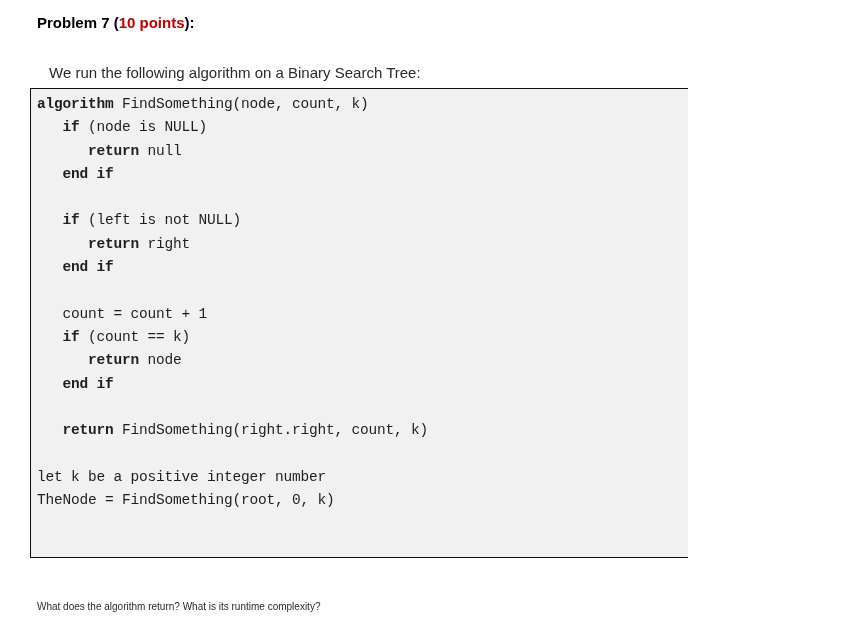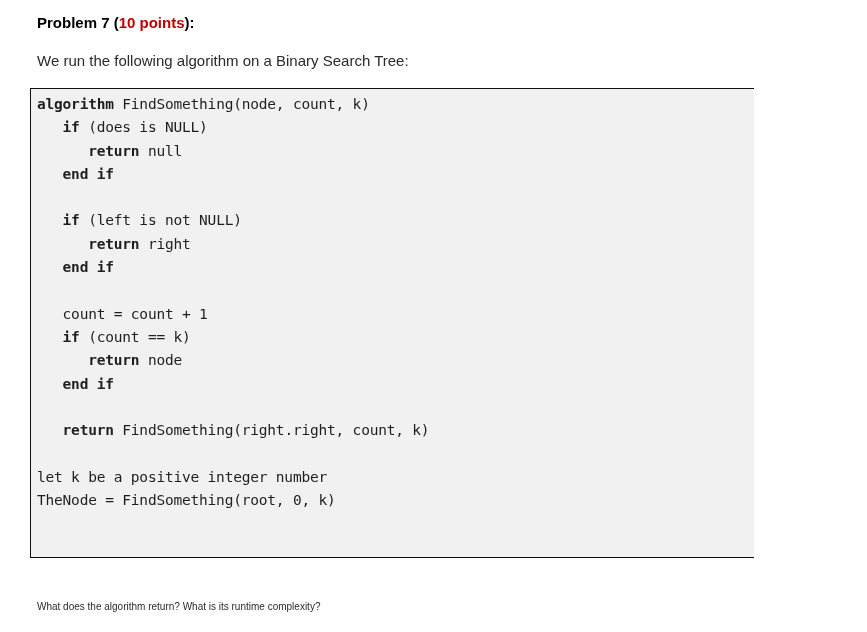--- a/index.html
+++ b/index.html
@@ -2,21 +2,21 @@
 <html style="--points-red: #c00000; --body-text: #2b2b2b; --code-text: #1f1f1f; --code-background: #f1f1f1; --code-border: #0f0f0f;"><head>
 <meta charset="utf-8">
 <style>
   html, body {
     margin: 0;
     padding: 0;
     background: #ffffff;
   }
   .page {
     position: relative;
-    width: 754px;
+    width: 688px;
     height: 632px;
     background: #ffffff;
     overflow: hidden;
     font-family: "Liberation Sans", sans-serif;
   }
   .title {
     position: absolute;
     left: 37px;
     top: 14px;
     margin: 0;
@@ -25,21 +25,21 @@
     color: #000000;
     white-space: nowrap;
   }
   .title .points {
     color: var(--points-red, #c00000);
   }
   .intro {
     position: absolute;
     left: 37px;
     top: 52px;
-    margin: 0;
+    margin: 12px;
     font-size: 15px;
     color: var(--body-text, #2b2b2b);
     white-space: nowrap;
   }
   .code-box {
     position: absolute;
     left: 30px;
     top: 88px;
     width: 808px;
     height: 470px;
@@ -48,20 +48,21 @@
     border: 1.5px solid var(--code-border, #0f0f0f);
     padding: 4px 0 0 6px;
     font-family: "DejaVu Sans Mono", monospace;
     font-size: 14.5px;
     line-height: 23.3px;
     color: var(--code-text, #1f1f1f);
     letter-spacing: -0.2px;
   }
   .code-line {
     white-space: pre;
+    font-family: Liberation Mono, monospace;
   }
   .code-line .kw {
     font-weight: bold;
   }
   .question {
     position: absolute;
     left: 37px;
     top: 601px;
     margin: 0;
     font-size: 10px;
@@ -72,21 +73,21 @@
 </head>
 <body>
 
 <div class="page">
   <h1 class="title"><span>Problem 7 (</span><span class="points">10 points</span><span>):</span></h1>
 
   <p class="intro">We run the following algorithm on a Binary Search Tree:</p>
 
   <div class="code-box" id="code-box">
       <div class="code-line"><span class="kw">algorithm</span><span> FindSomething(node, count, k)</span></div>
-      <div class="code-line"><span>   </span><span class="kw">if</span><span> (does is NULL)</span></div>
+      <div class="code-line"><span>   </span><span class="kw">if</span><span> (node is NULL)</span></div>
       <div class="code-line"><span>      </span><span class="kw">return</span><span> null</span></div>
       <div class="code-line"><span>   </span><span class="kw">end if</span></div>
       <div class="code-line">&nbsp;</div>
       <div class="code-line"><span>   </span><span class="kw">if</span><span> (left is not NULL)</span></div>
       <div class="code-line"><span>      </span><span class="kw">return</span><span> right</span></div>
       <div class="code-line"><span>   </span><span class="kw">end if</span></div>
       <div class="code-line">&nbsp;</div>
       <div class="code-line"><span>   count = count + 1</span></div>
       <div class="code-line"><span>   </span><span class="kw">if</span><span> (count == k)</span></div>
       <div class="code-line"><span>      </span><span class="kw">return</span><span> node</span></div>

